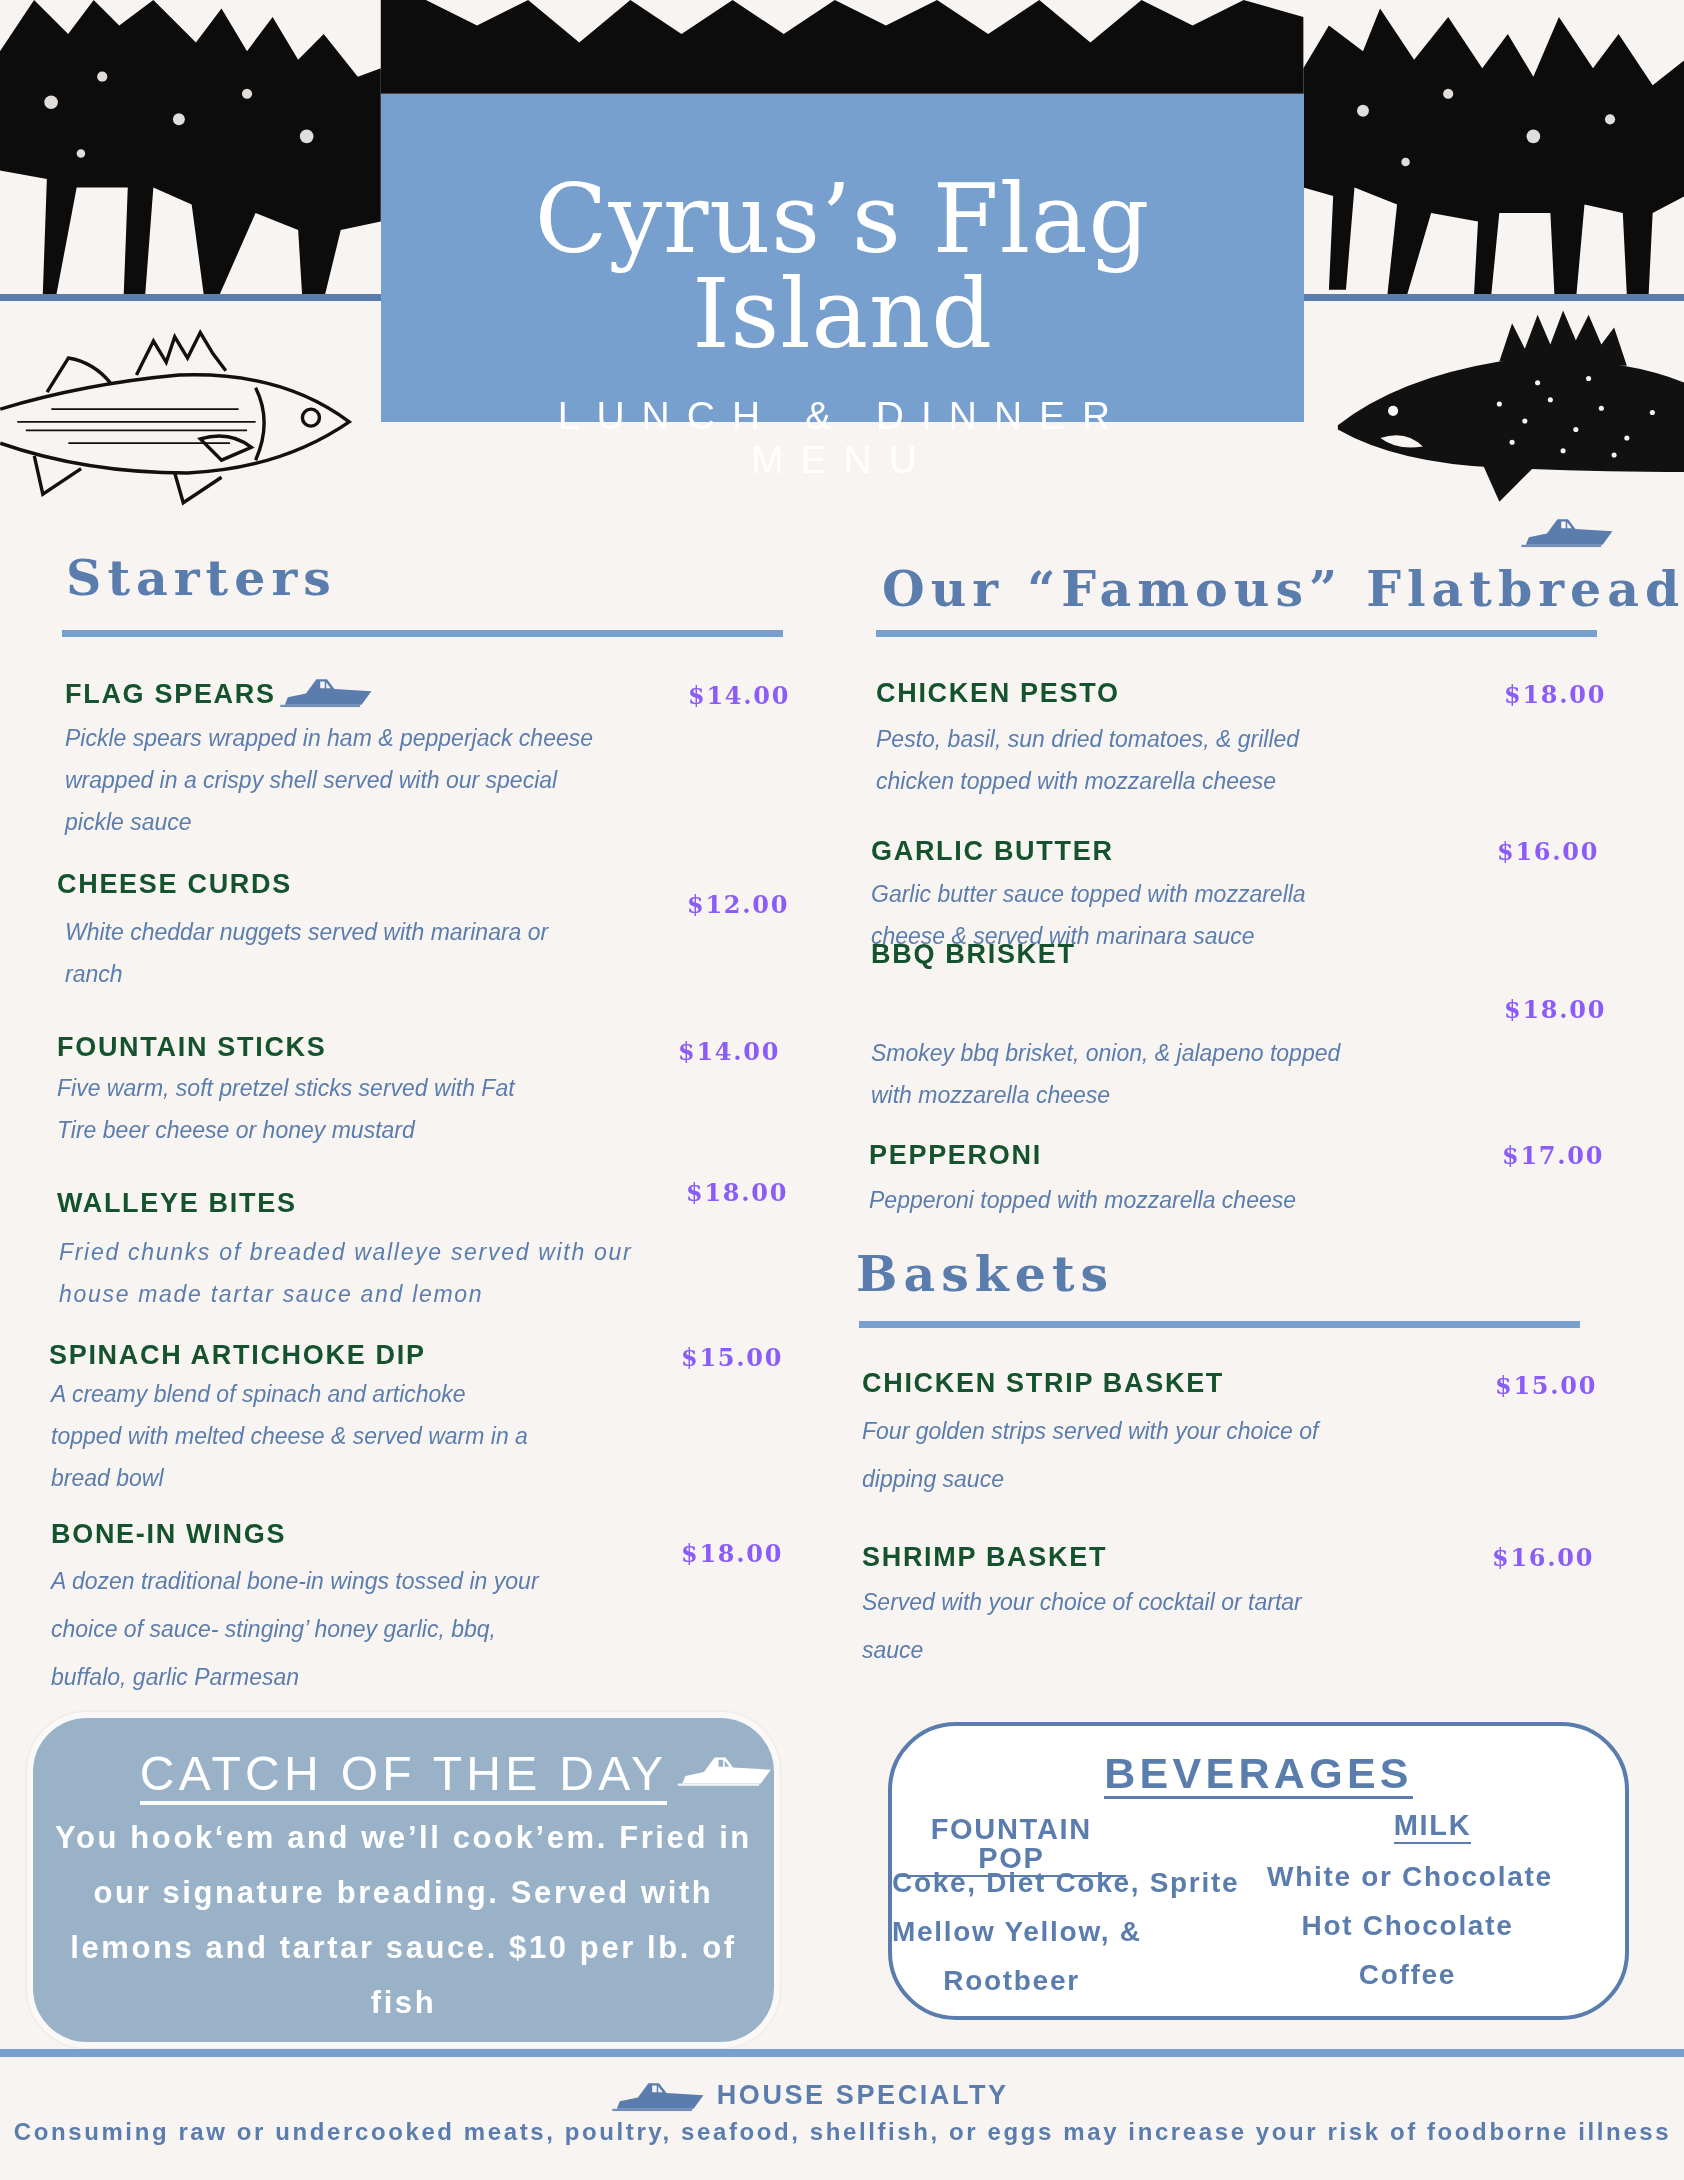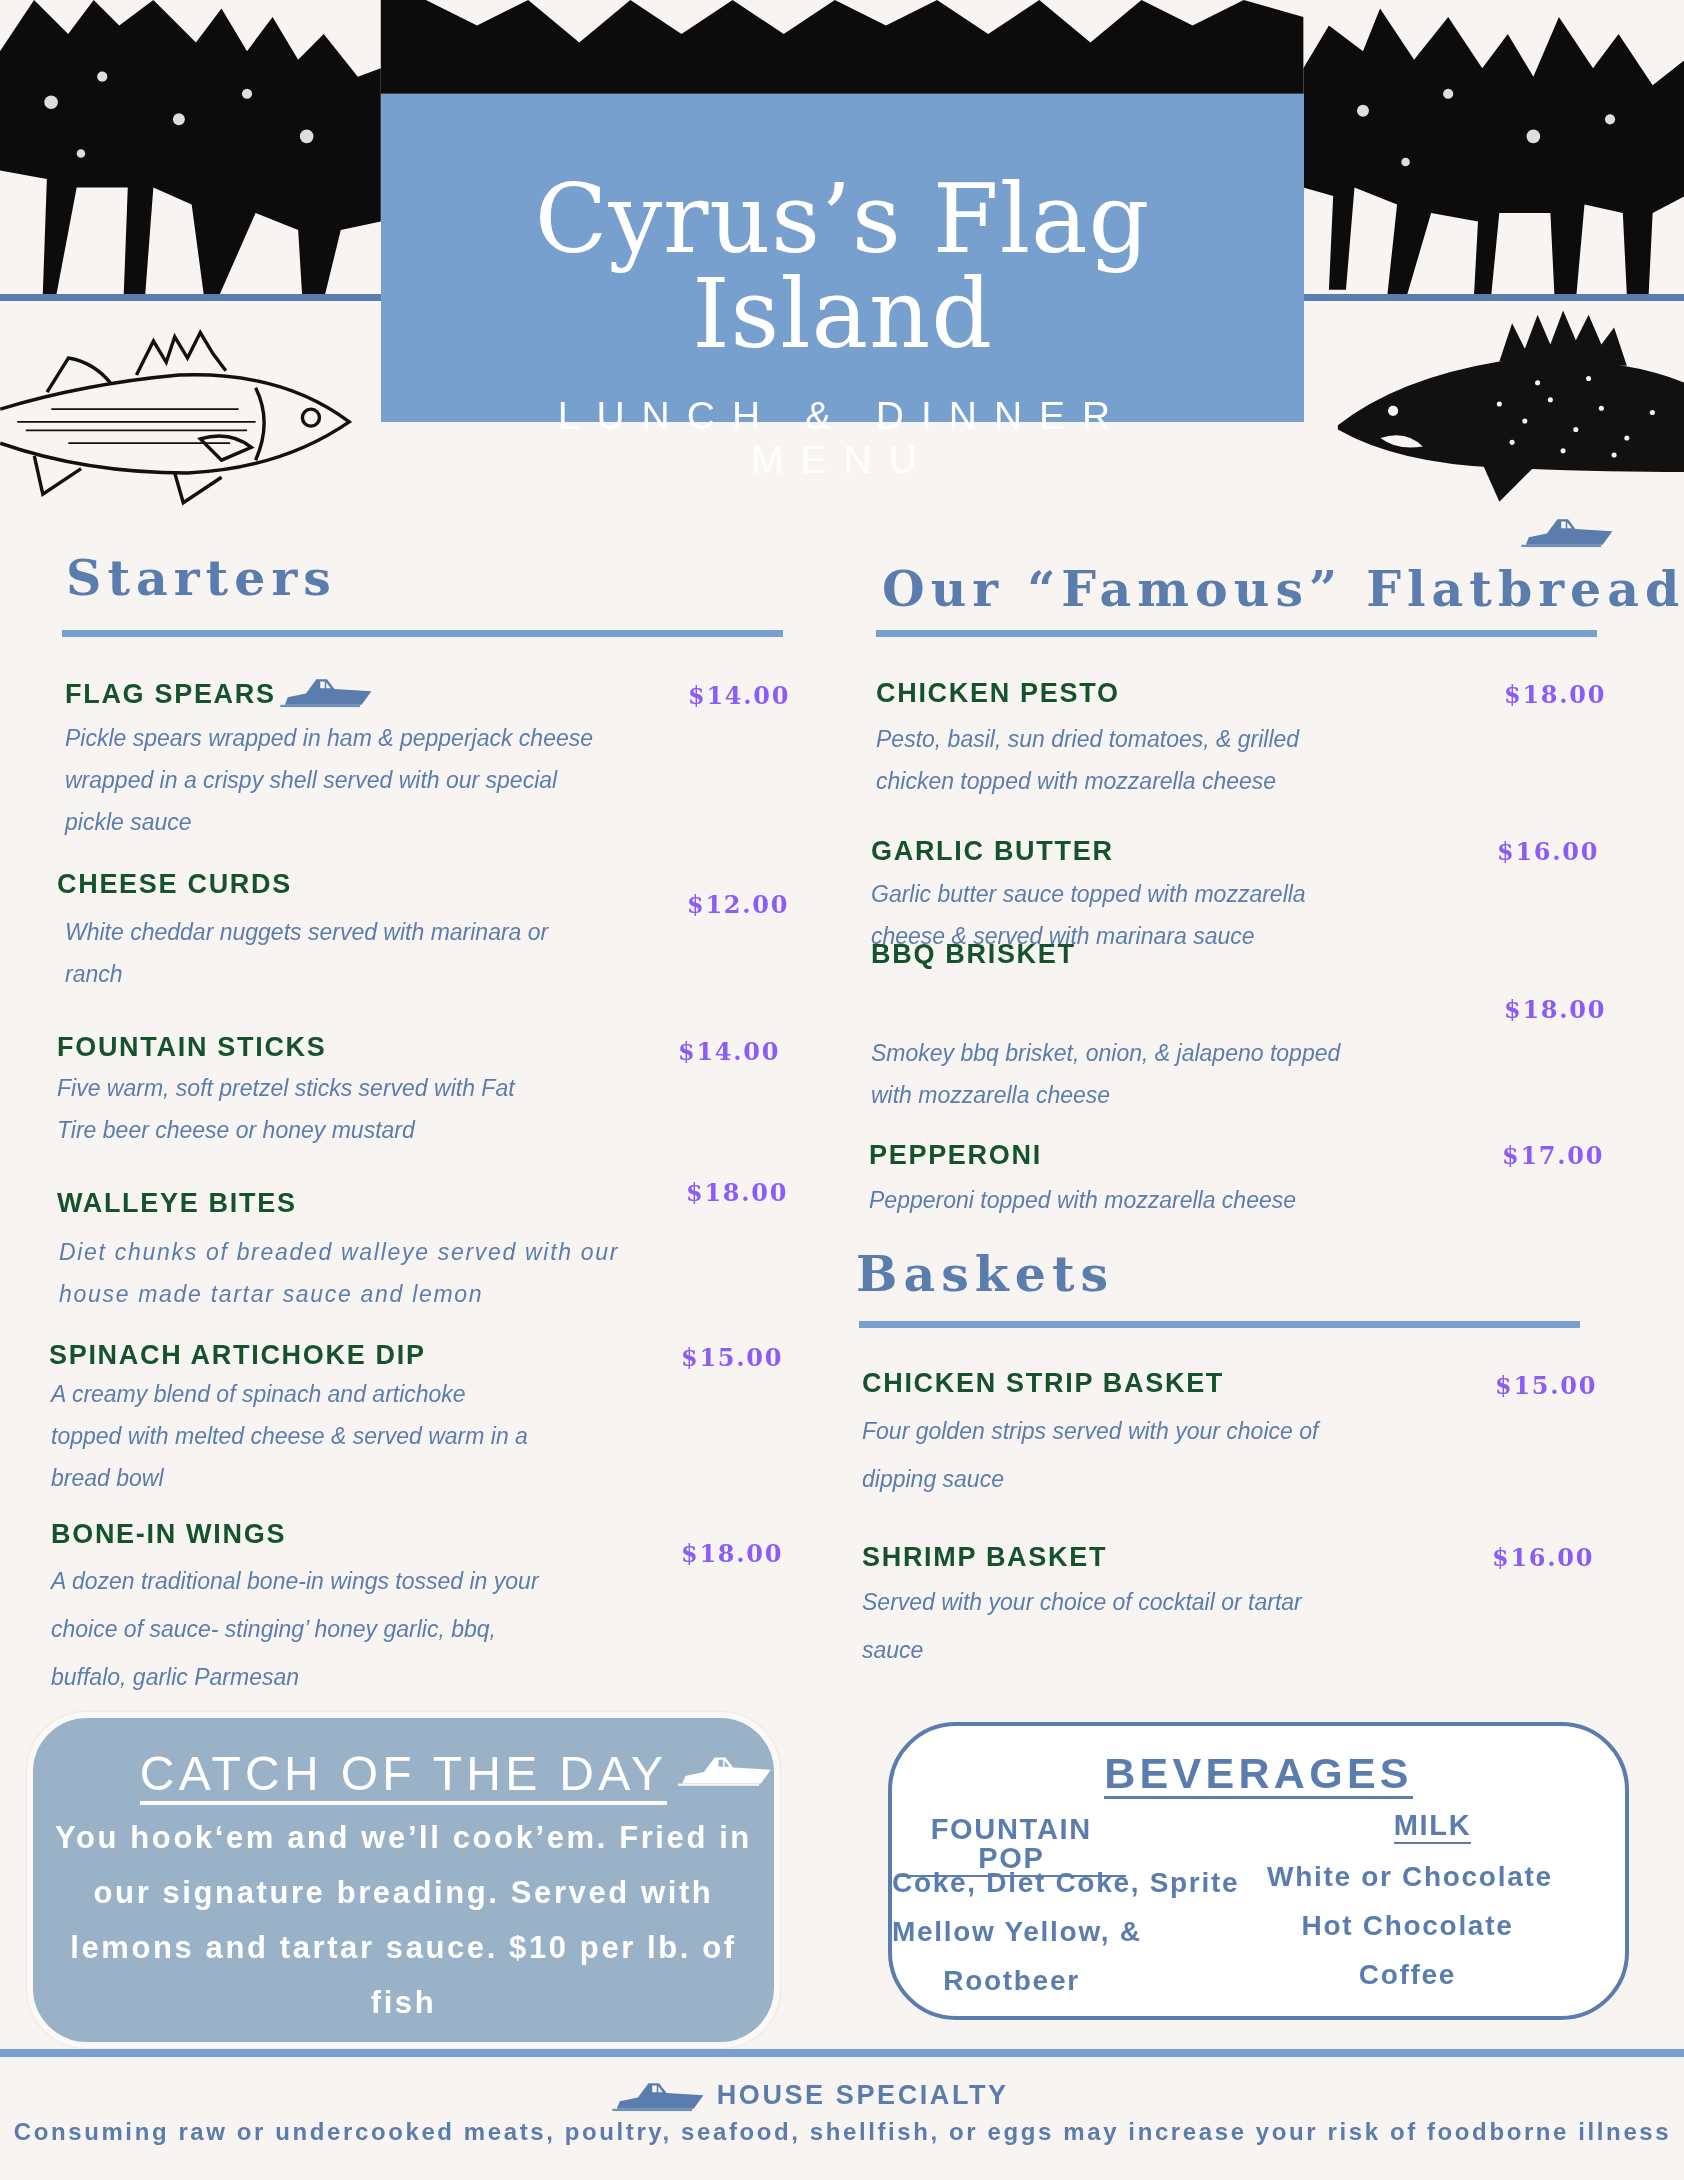--- a/index.html
+++ b/index.html
@@ -212,21 +212,21 @@
   <div class="abs item-name" style="left:57px; top:1032px;">FOUNTAIN STICKS</div>
   <div class="abs item-price" style="left:678px; top:1037px;">$14.00</div>
   <div class="abs item-desc" style="left:57px; top:1067px;">
     <div>Five warm, soft pretzel sticks served with Fat</div>
     <div>Tire beer cheese or honey mustard</div>
   </div>
 
   <div class="abs item-name" style="left:57px; top:1188px;">WALLEYE BITES</div>
   <div class="abs item-price" style="left:686px; top:1178px;">$18.00</div>
   <div class="abs item-desc spaced" style="left:59px; top:1231px;">
-    <div>Diet chunks of breaded walleye served with our</div>
+    <div>Fried chunks of breaded walleye served with our</div>
     <div>house made tartar sauce and lemon</div>
   </div>
 
   <div class="abs item-name" style="left:49px; top:1340px;">SPINACH ARTICHOKE DIP</div>
   <div class="abs item-price" style="left:681px; top:1343px;">$15.00</div>
   <div class="abs item-desc" style="left:51px; top:1373px;">
     <div>A creamy blend of spinach and artichoke</div>
     <div>topped with melted cheese &amp; served warm in a</div>
     <div>bread bowl</div>
   </div>

